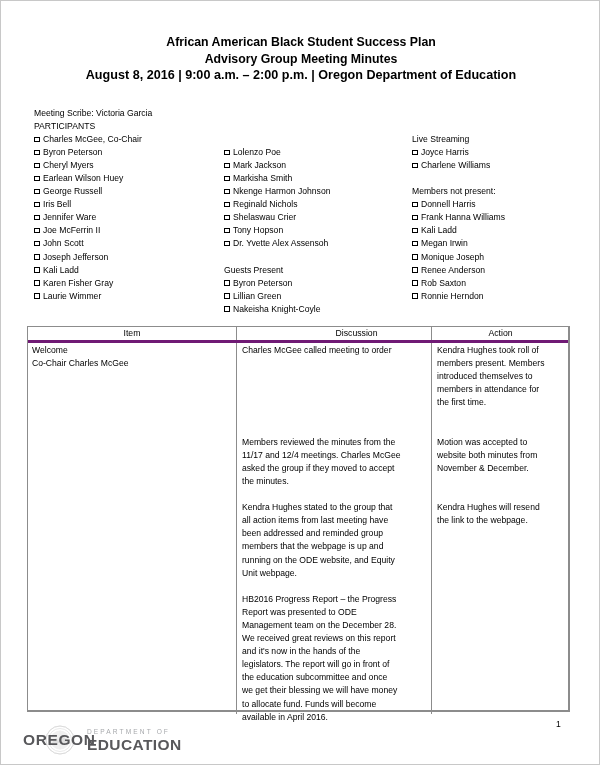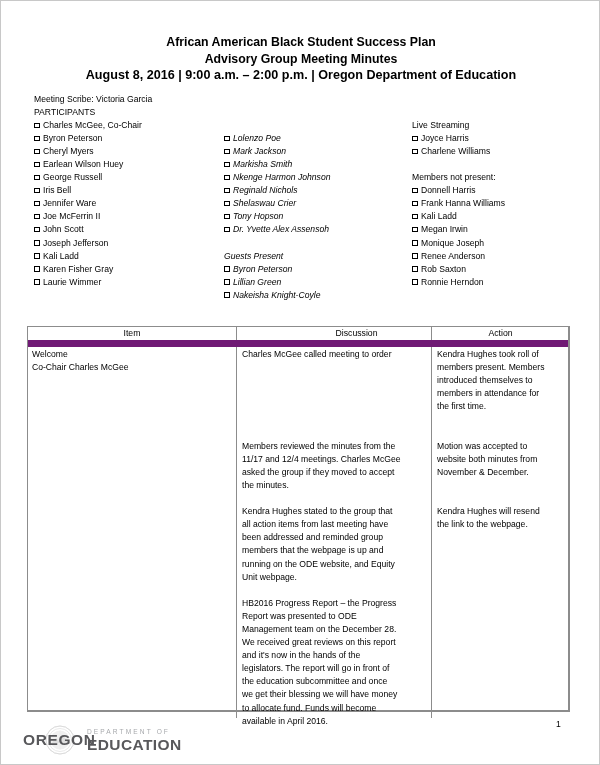--- a/index.html
+++ b/index.html
@@ -35,39 +35,39 @@
     font-size: 12.3px;
     font-weight: bold;
     white-space: nowrap;
   }
   .doc-header .line.l3 { font-size: 12.6px; }
 
   
   .people {
     position: absolute;
     left: 33px;
-    top: 92px;
+    top: 106px;
     width: 540px;
     font-size: 8.6px;
     line-height: 13.05px;
   }
   .scribe { white-space: nowrap; }
   .section-label { white-space: nowrap; }
   .cols {
     position: relative;
     height: 190px;
   }
   .col {
     position: absolute;
     top: 0;
   }
   .col-1 { left: 0; width: 190px; }
   .col-2 { left: 190px; width: 180px; }
   .col-3 { left: 378px; width: 165px; }
-  .col-2 { padding-top: 13.05px; font-style: italic; }
+  .col-2 { padding-top: 13.05px; }
   .person {
     white-space: nowrap;
   }
   .cb {
     display: inline-block;
     width: 5.5px;
     height: 5.5px;
     border: 1px solid #000;
     margin-right: 3.5px;
     vertical-align: 0px;
@@ -85,21 +85,21 @@
     height: 386px;
     box-sizing: border-box;
     border: 1px solid #8c8c8c;
     border-right: 2px solid #8c8c8c;
     border-bottom: 2px solid #8c8c8c;
     background: #ffffff;
   }
   .mt-head {
     position: relative;
     height: 13px;
-    border-bottom: 7px solid #701a75;
+    border-bottom: 3px solid #701a75;
   }
   .mt-head .th {
     position: absolute;
     top: 0;
     height: 13px;
     line-height: 13px;
     font-size: 8.7px;
     text-align: center;
     box-sizing: border-box;
   }

